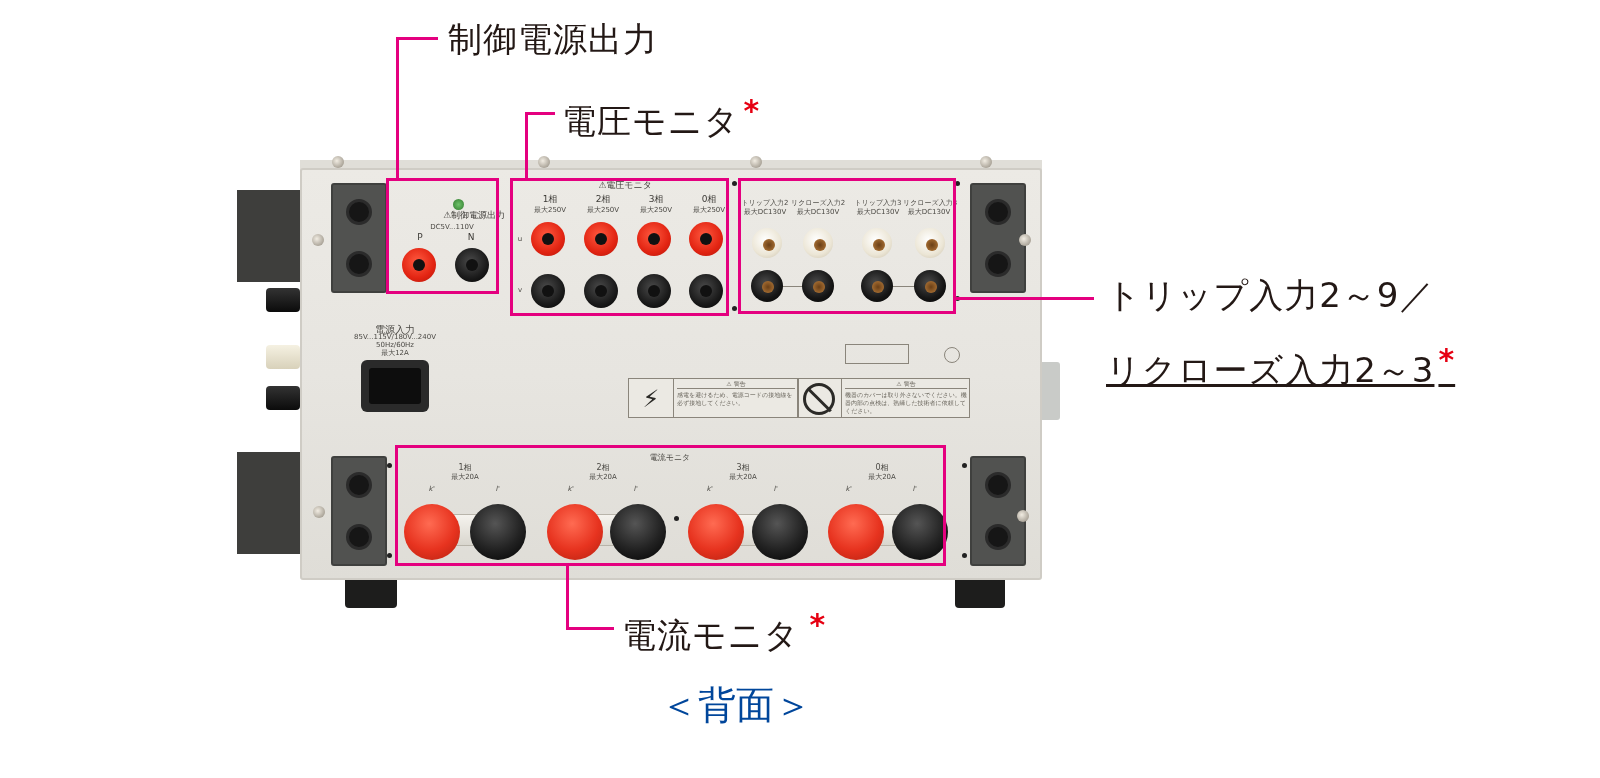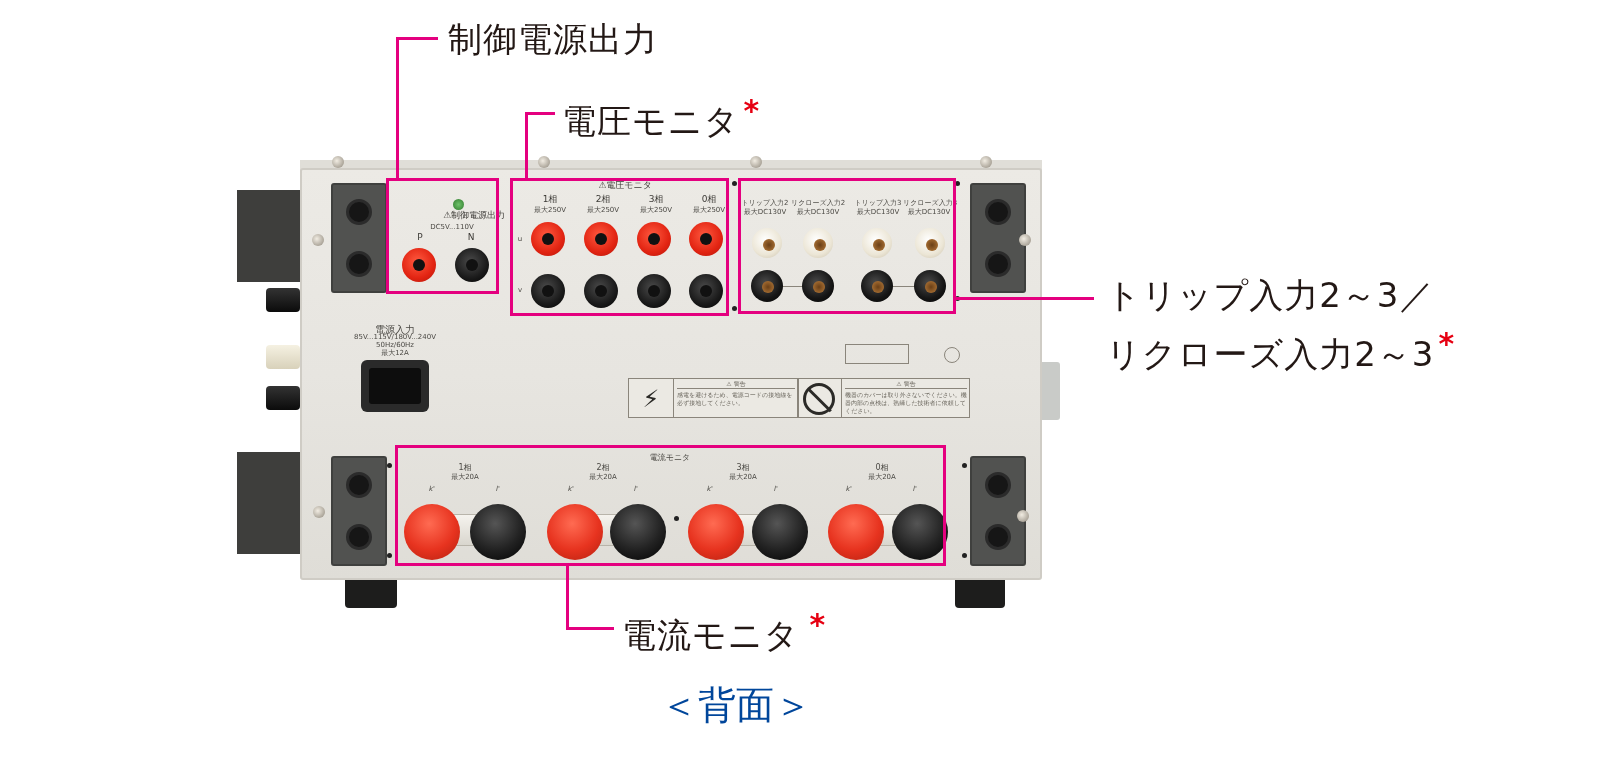--- a/index.html
+++ b/index.html
@@ -247,22 +247,22 @@
 <div class="lead" style="left:566px;top:566px;width:3px;height:64px;"></div>
 <div class="lead" style="left:566px;top:627px;width:48px;height:3px;"></div>
 
 <div class="callout" style="left:448px;top:22px;">
   <span>制御電源出力</span>
 </div>
 <div class="callout" style="left:562px;top:96px;">
   <span>電圧モニタ</span><span class="asterisk" style="vertical-align:super;font-size:30px;">*</span>
 </div>
 <div class="callout" style="left:1106px;top:278px;">
-  <span>トリップ入力2～3／</span>
-</div>
-<div class="callout" style="left:1106px;top:329px;">
+  <span>トリップ入力2～9／</span>
+</div>
+<div class="callout" style="left:1106px;top:345px;text-decoration:underline;">
   <span>リクローズ入力2～3</span><span class="asterisk" style="vertical-align:super;font-size:30px;">*</span>
 </div>
 <div class="callout" style="left:622px;top:610px;">
   <span>電流モニタ</span><span class="asterisk" style="vertical-align:super;font-size:30px;margin-left:10px;">*</span>
 </div>
 
 <div class="caption" style="left:660px;top:680px;">＜背面＞</div>
 
 </body></html>

